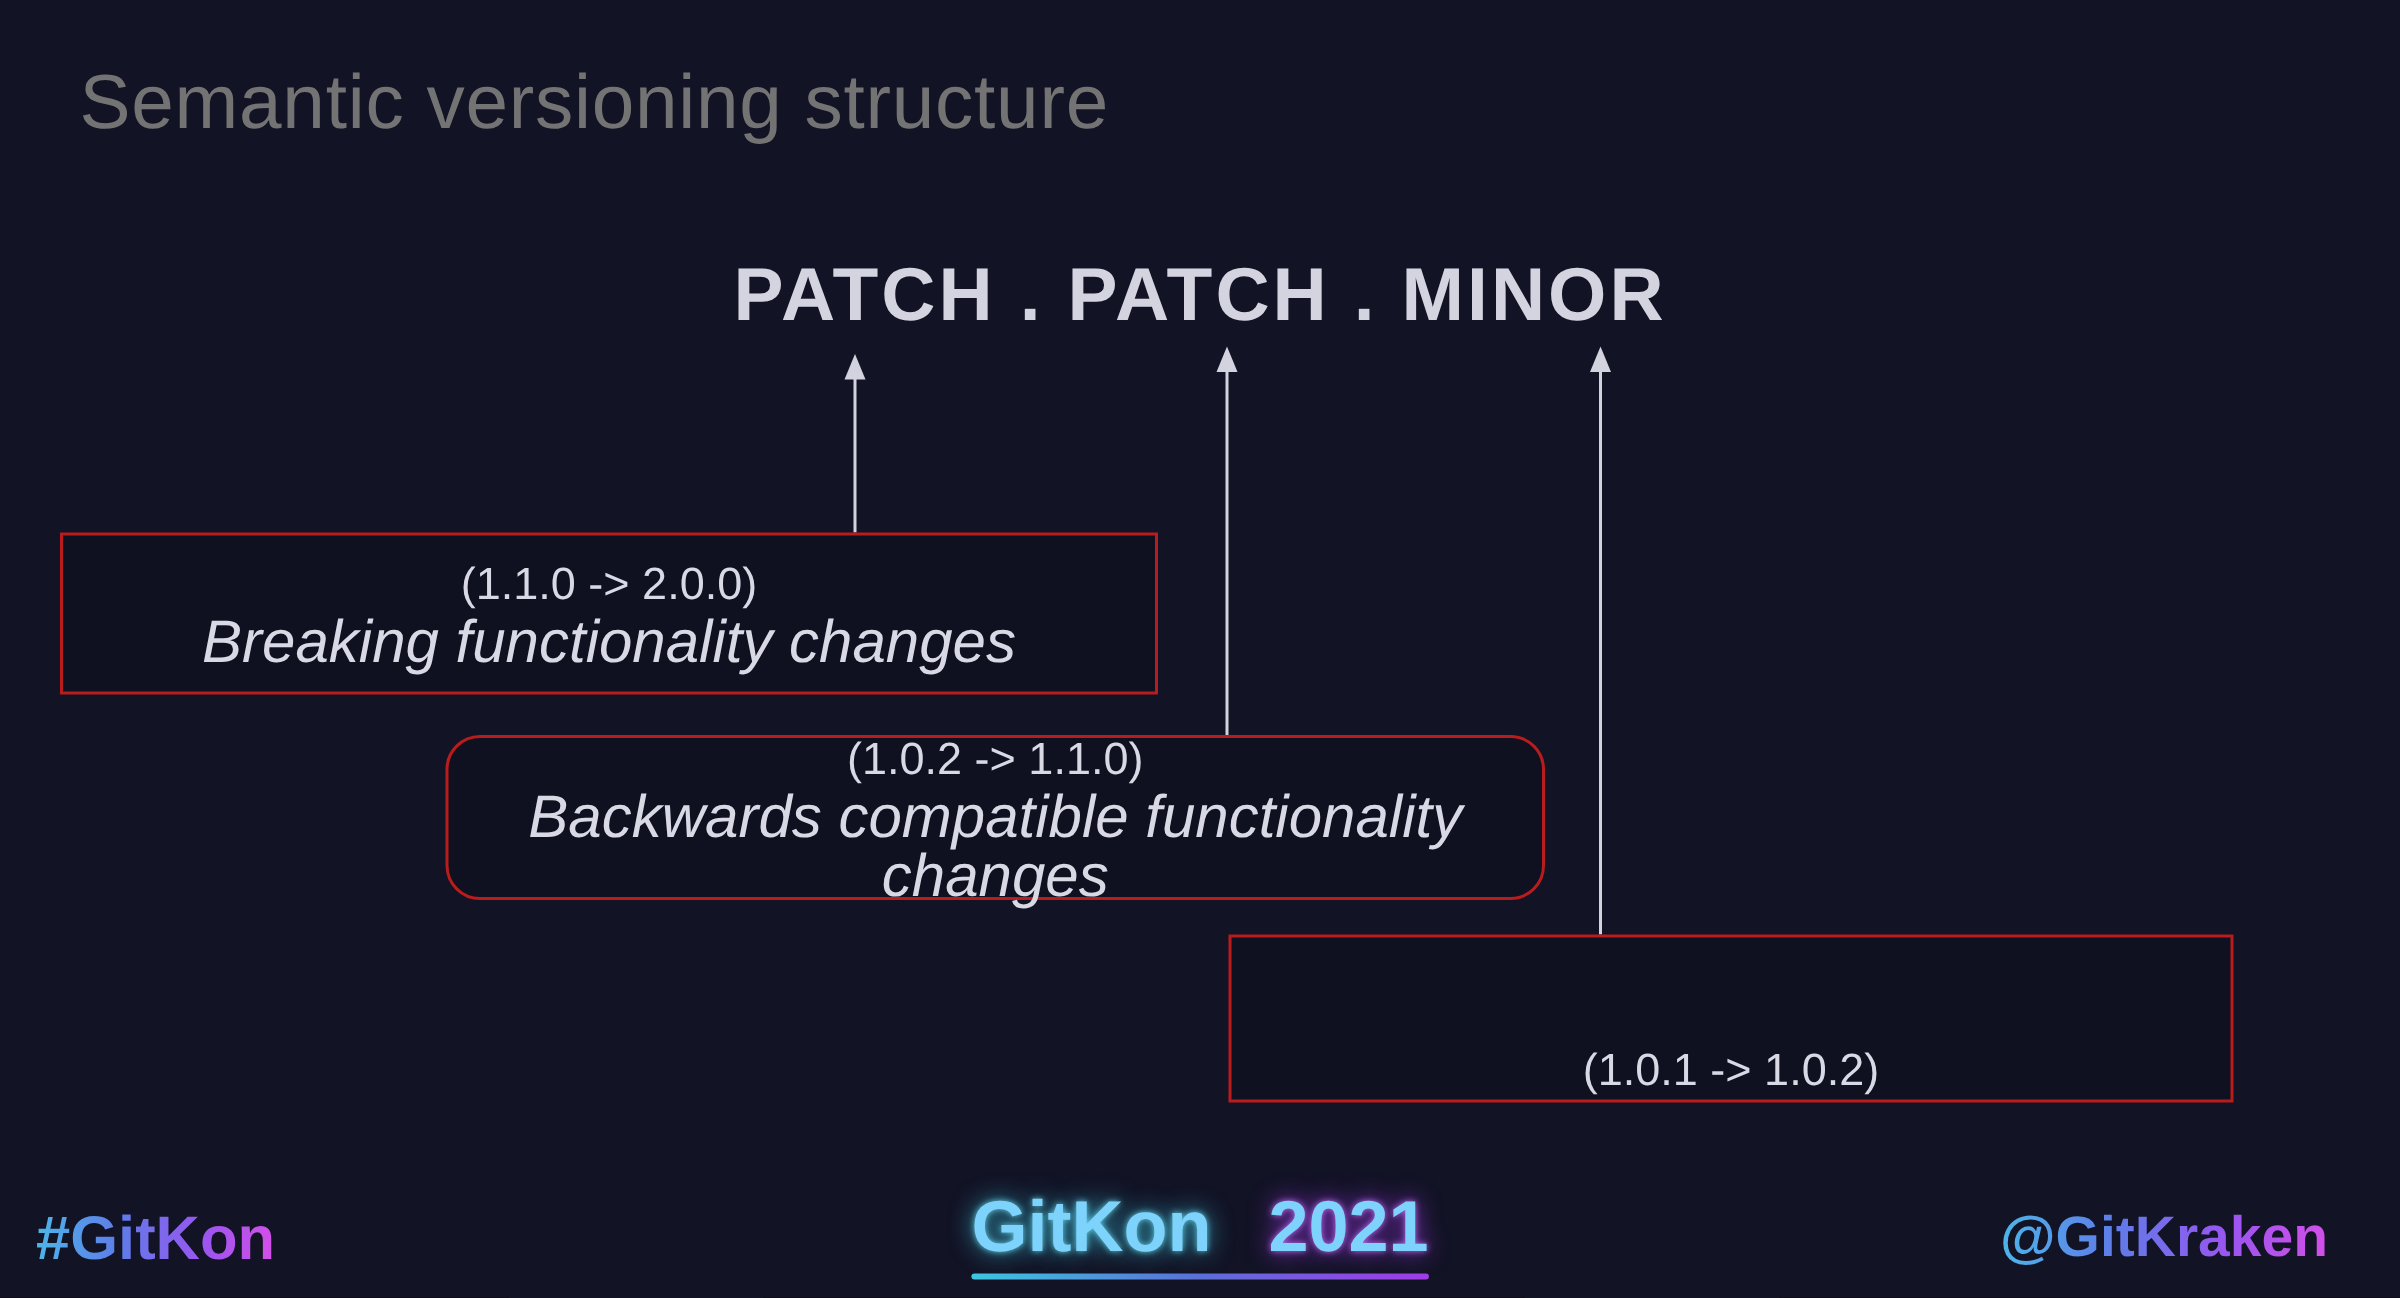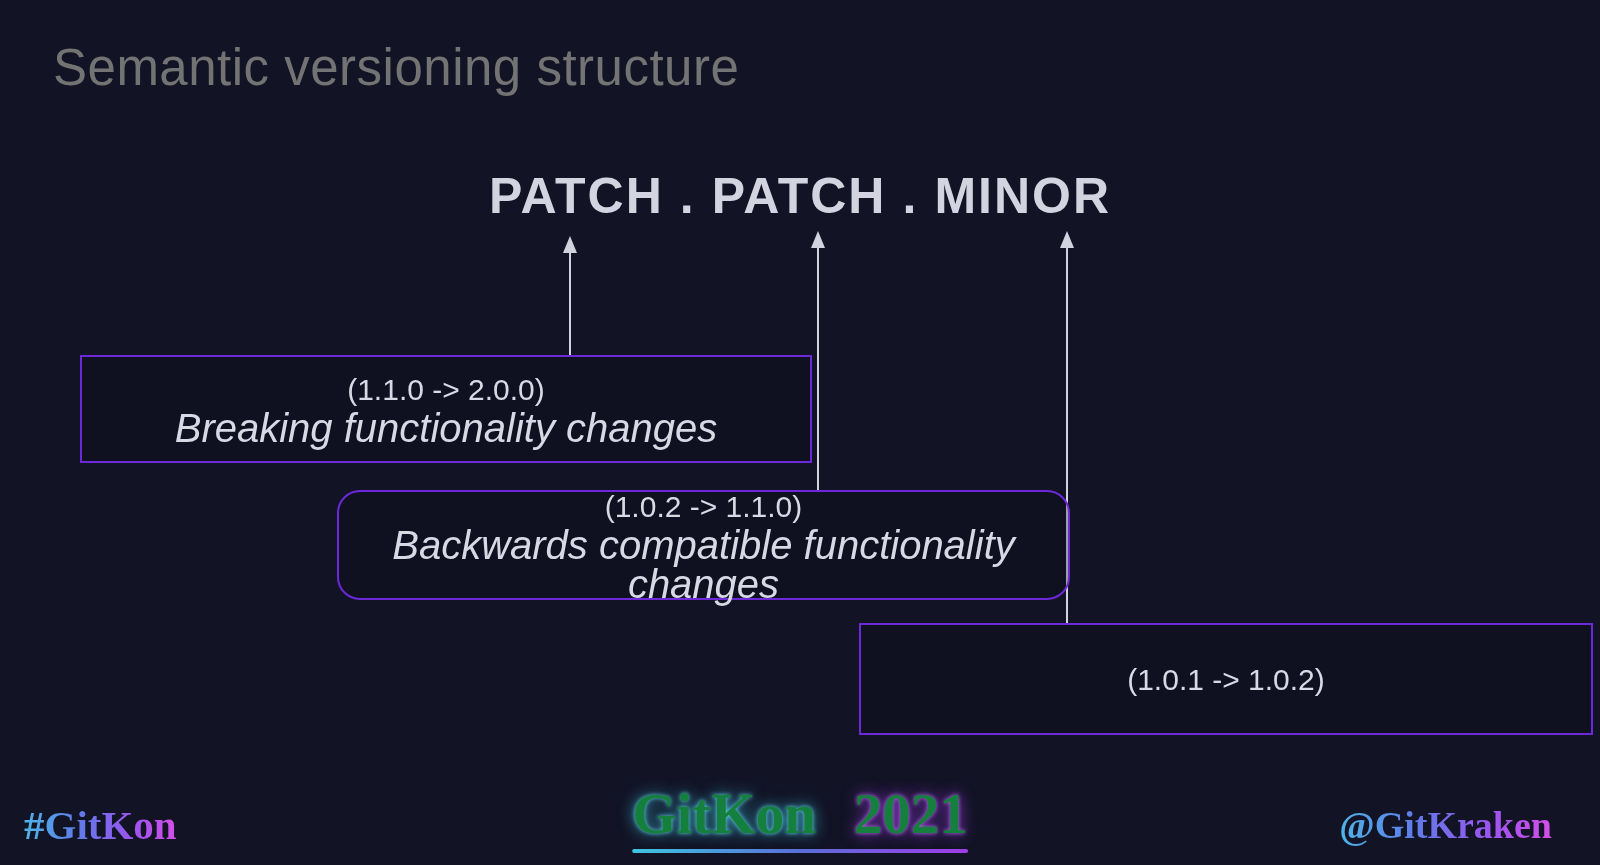--- a/index.html
+++ b/index.html
@@ -49,59 +49,58 @@
     border-right: 7px solid transparent;
     border-bottom: 17px solid #d2d3de;
   }
   .arrow-major { left: 569px;  top: 252px; height: 103px; }
   .arrow-minor { left: 817px;  top: 247px; height: 243px; }
   .arrow-patch { left: 1066px; top: 247px; height: 376px; }
 
   .info-box {
     position: absolute;
     box-sizing: border-box;
-    border: 2px solid #6d28d9;
+    border: 2px solid #b91c1c;
     background: rgba(8, 9, 20, 0.25);
     display: flex;
     flex-direction: column;
     justify-content: center;
     align-items: center;
     text-align: center;
     color: #d8d9e4;
-    margin-left: 40px;
   }
   .info-box .version-change { font-size: 30px; line-height: 39px; }
   .info-box .description    { font-size: 40px; line-height: 39px; font-style: italic; }
 
   .box-major { left: 40px;  top: 355px; width: 732px; height: 108px; }
   .box-minor { left: 297px; top: 490px; width: 733px; height: 110px; border-radius: 23px; }
-  .box-patch { left: 819px; top: 623px; width: 734px; height: 112px; }
+  .box-patch { left: 819px; top: 623px; width: 670px; height: 112px; justify-content: flex-end; }
 
   .footer-mono {
-    font-family: Liberation Serif, serif;
+    font-family: Liberation Sans, sans-serif;
     font-weight: 700;
     white-space: nowrap;
   }
   .gradient-text {
     background: linear-gradient(90deg, #4db5e8 0%, #5f7ce8 35%, #9a55f0 70%, #d44fe8 100%);
     -webkit-background-clip: text;
     background-clip: text;
     color: transparent;
   }
   .footer-hashtag { position: absolute; left: 24px; bottom: 16px; font-size: 41px; }
   .footer-handle  { position: absolute; right: 48px; bottom: 18px; font-size: 38px; margin-top: 17px; }
 
   .footer-event {
     position: absolute;
     left: 50%;
     transform: translateX(-50%);
     bottom: 12px;
     text-align: center;
-    font-size: 57px;
-    color: #15803d;
+    font-size: 48px;
+    color: #7dd3fc;
   }
   .event-name {
     margin-right: 38px;
     text-shadow: 0 0 4px rgba(110, 225, 245, 0.9), 0 0 16px rgba(62, 198, 224, 0.85);
   }
   .event-year {
     text-shadow: 0 0 4px rgba(200, 120, 255, 0.9), 0 0 16px rgba(164, 60, 240, 0.9);
   }
   .event-underline {
     height: 4px;

